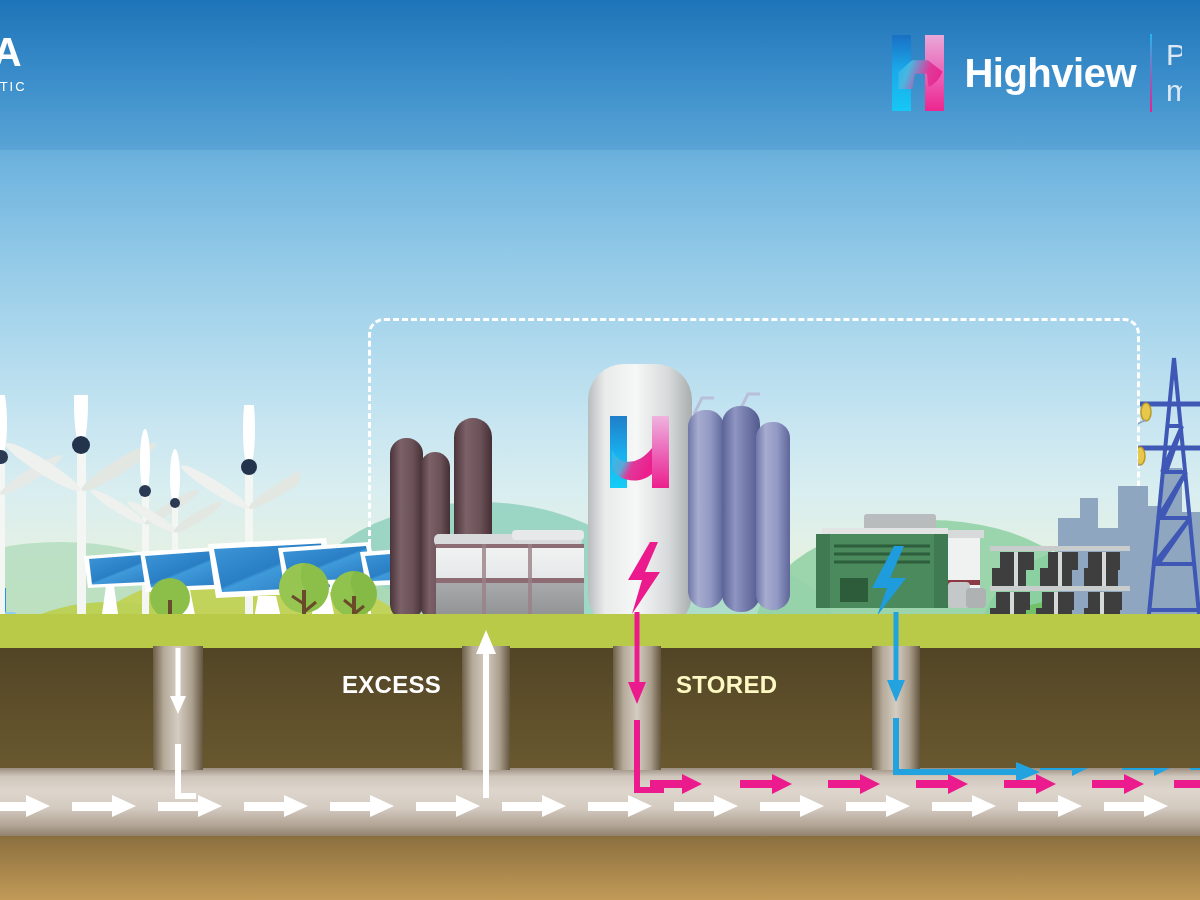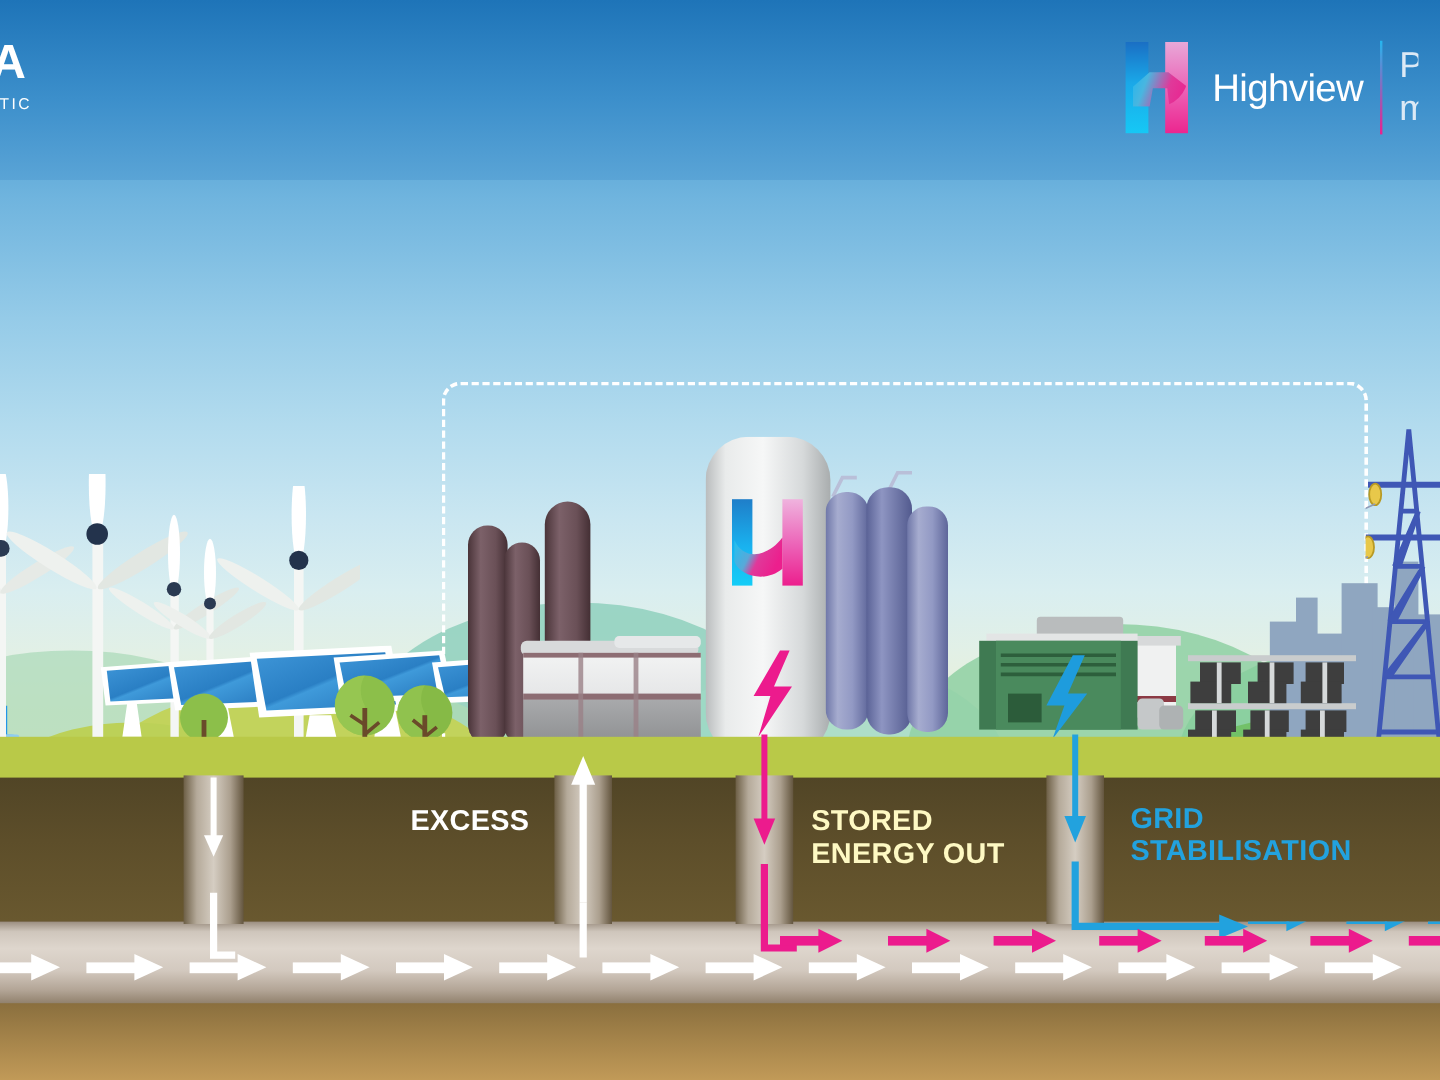--- a/index.html
+++ b/index.html
@@ -83,21 +83,21 @@
     position:absolute; right:6px; top:0; width:19px; height:76px;
     background:linear-gradient(180deg,#e8a8d8 0%, #ec5fb4 55%, #ec268f 100%);
   }
   .hp-mark .swoosh {
     position:absolute; left:10px; top:22px; width:46px; height:32px;
     background:linear-gradient(110deg,#21b6ef 0%, #49b6e0 26%, #e0399a 62%, #ec1f8d 100%);
     border-radius:0 0 26px 0;
     clip-path: polygon(0 48%, 30% 10%, 64% 10%, 100% 50%, 100% 100%, 66% 100%, 62% 52%, 36% 52%, 30% 100%, 0 100%);
   }
   .hp-words { color:#fff; line-height:1.02; }
-  .hp-words .w1 { font-size:32px; font-weight:normal; letter-spacing:-0.5px; }
+  .hp-words .w1 { font-size:40px; font-weight:bold; letter-spacing:-0.5px; }
   .hp-words .w2 { font-size:37px; font-weight:300; letter-spacing:0px; }
   .hp-divider {
     width:2px; height:78px;
     background:linear-gradient(180deg,#24b6ef 0%, #ec1f8d 100%);
   }
   .hp-tail { color:#dce9f5; font-size:30px; line-height:1.2; overflow:hidden; width:16px; }
 
   
   .flow-label {
     position:absolute; font-weight:bold; font-size:24px;
@@ -535,27 +535,22 @@
       </g>
     </g>
   </svg>
 
   <div class="flow-label lbl-excess">
     <span>EXCESS</span>
   </div>
 
   <div class="flow-label lbl-stored">
     <span>STORED</span>
-    <span class="l2">ENERGY OUT</span>
   </div>
 
-  <div class="flow-label lbl-grid">
-    <span>GRID</span>
-    <span class="l2">STABILISATION</span>
-  </div>
 
   <div class="logo-left">
     <div class="mark">VA</div>
     <div class="sub">RISTIC</div>
   </div>
 
   <div class="logo-right">
     <div class="hp-mark">
       <div class="bar-l"></div>
       <div class="bar-r"></div>

